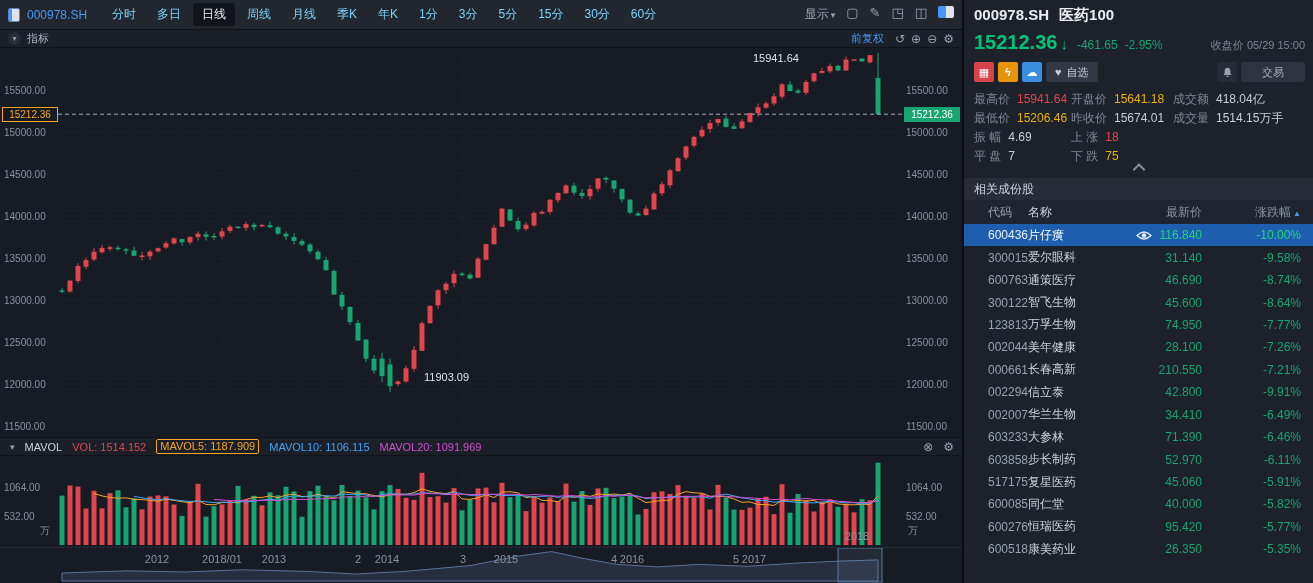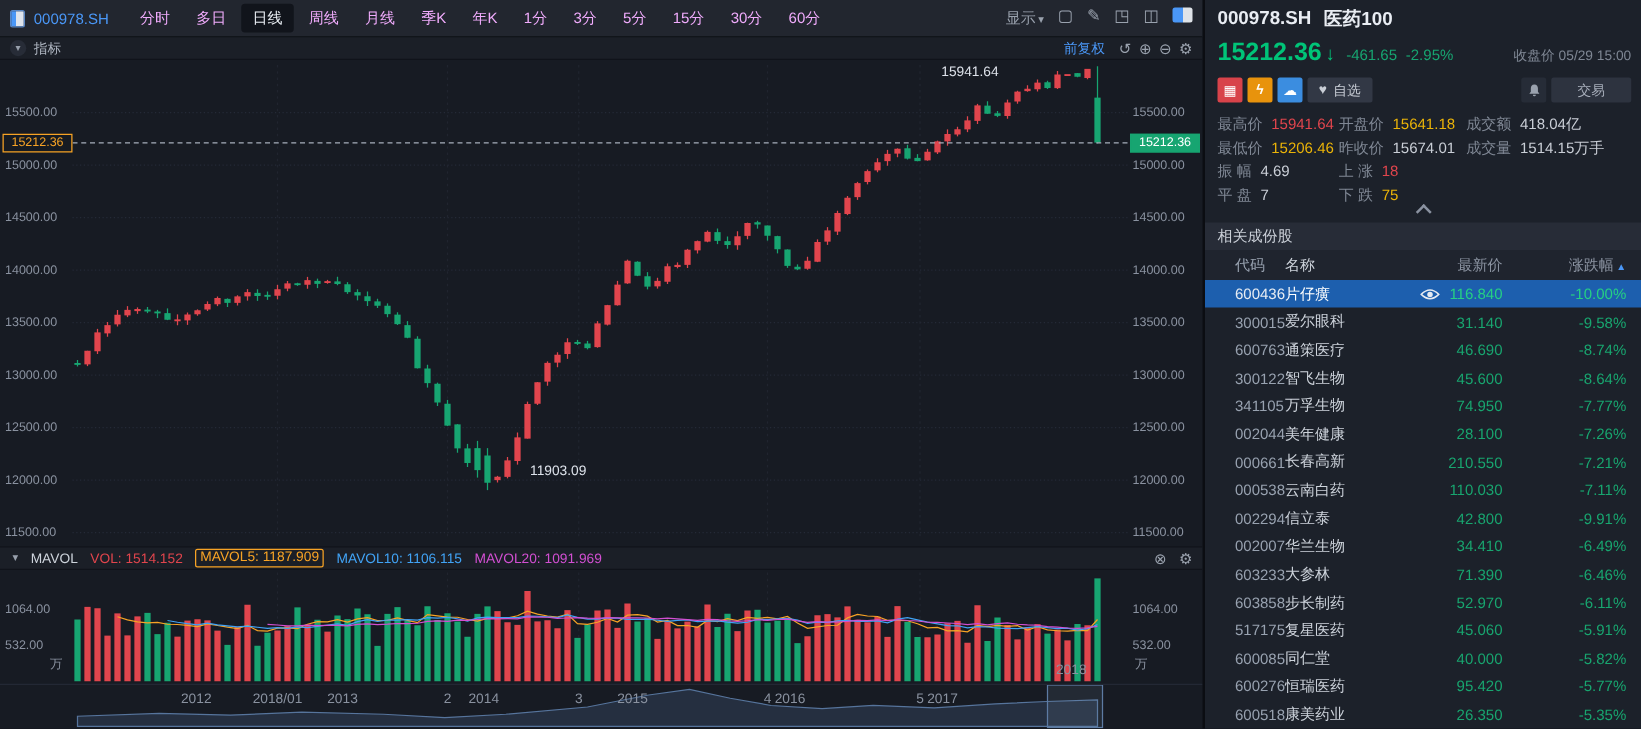--- a/index.html
+++ b/index.html
@@ -7,21 +7,21 @@
   font-family:"Liberation Sans","DejaVu Sans",sans-serif;font-size:12px;color:#98a0ac}
 #app{position:relative;width:1313px;height:583px}
 #left{position:absolute;left:0;top:0;width:962px;height:583px;background:#171b23;overflow:hidden}
 #chart-canvas{position:absolute;left:0;top:0;z-index:1}
 .bar{position:absolute;left:0;width:962px;display:flex;align-items:center;z-index:5}
 #toolbar{top:0;height:30px;background:#22262f;border-bottom:1px solid #0d1015;padding:0 8px}
 #sym-ic{width:12px;height:14px;border-radius:2px;margin-right:7px;
   background:linear-gradient(90deg,#4a97f7 0 35%,#dfe4ec 35% 100%);border:1px solid #5a87c5}
 #tb-symbol{color:#4a97f7;margin-right:4px}
 #tabs{display:flex;margin-left:12px;gap:3px}
-.tab{padding:3px 9px;color:#f0abfc;border-radius:3px;cursor:default;white-space:nowrap}
+.tab{padding:3px 9px;color:#7dd3fc;border-radius:3px;cursor:default;white-space:nowrap}
 .tab.active{background:#11141b;color:#e9edf3}
 #tb-right{margin-left:auto;display:flex;align-items:flex-start;gap:11px}
 .tbtxt{color:#9aa2ae}
 .caret{font-size:9px;margin-left:2px}
 .ticon{color:#9aa2ae;font-size:13px;line-height:1;cursor:default}
 #panel-ic{width:16px;height:12px;border-radius:2px;background:linear-gradient(90deg,#4a97f7 0 50%,#dfe3e8 50% 100%)}
 #subbar{top:30px;height:18px;background:#1b1f27;border-bottom:1px solid #10131a;padding:0 8px;gap:6px;font-size:11px}
 .circlebtn{width:13px;height:13px;border-radius:50%;background:#272c37;display:inline-flex;
   align-items:center;justify-content:center;font-size:8px;color:#98a0ac}
 #ind-label{color:#aeb5c0}
@@ -597,44 +597,38 @@
           <span class="col-price g">46.690</span>
           <span class="col-pct g">-8.74%</span>
         </div>
         <div class="crow">
           <span class="col-code">300122</span>
           <span class="col-name">智飞生物</span>
           <span class="col-price g">45.600</span>
           <span class="col-pct g">-8.64%</span>
         </div>
         <div class="crow">
-          <span class="col-code">341105</span>
+          <span class="col-code">123813</span>
           <span class="col-name">万孚生物</span>
           <span class="col-price g">74.950</span>
           <span class="col-pct g">-7.77%</span>
         </div>
         <div class="crow">
           <span class="col-code">002044</span>
           <span class="col-name">美年健康</span>
           <span class="col-price g">28.100</span>
           <span class="col-pct g">-7.26%</span>
         </div>
         <div class="crow">
           <span class="col-code">000661</span>
           <span class="col-name">长春高新</span>
           <span class="col-price g">210.550</span>
           <span class="col-pct g">-7.21%</span>
         </div>
         <div class="crow">
-          <span class="col-code">000538</span>
-          <span class="col-name">云南白药</span>
-          <span class="col-price g">110.030</span>
-          <span class="col-pct g">-7.11%</span>
-        </div>
-        <div class="crow">
           <span class="col-code">002294</span>
           <span class="col-name">信立泰</span>
           <span class="col-price g">42.800</span>
           <span class="col-pct g">-9.91%</span>
         </div>
         <div class="crow">
           <span class="col-code">002007</span>
           <span class="col-name">华兰生物</span>
           <span class="col-price g">34.410</span>
           <span class="col-pct g">-6.49%</span>

